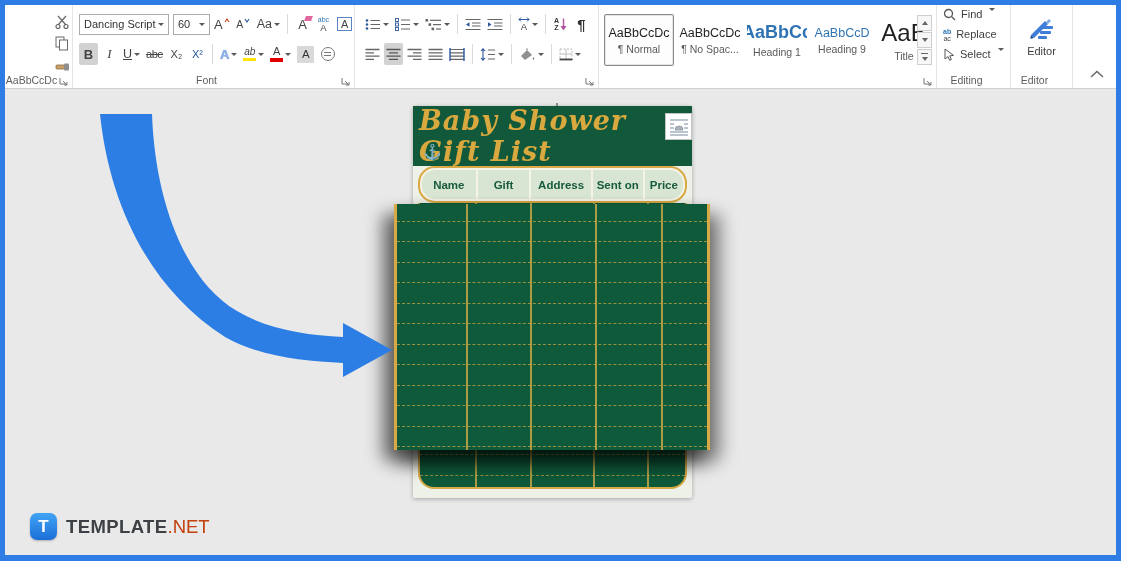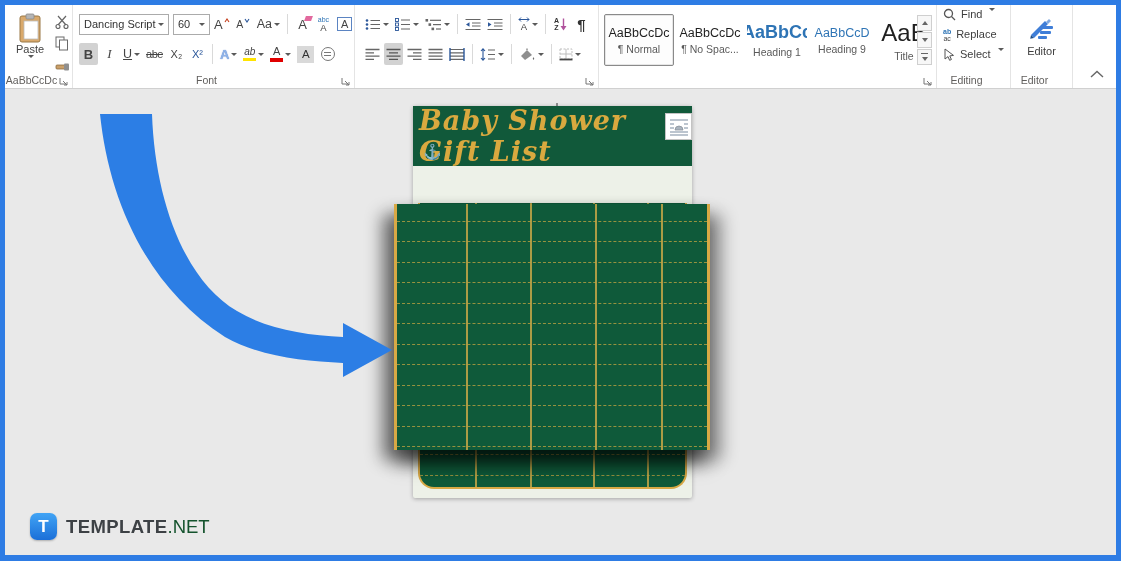--- a/index.html
+++ b/index.html
@@ -65,41 +65,30 @@
 
   
   .overlay { position:absolute; left:389px; top:115px; width:316px; height:246px; background:#0f5a3a; border-left:3px solid #d8a945; border-right:3px solid #d8a945; box-shadow:-12px 10px 16px rgba(0,0,0,.45), 12px 10px 16px rgba(0,0,0,.32), 0 14px 18px rgba(0,0,0,.4); z-index:3; }
 
   .arrow-svg { position:absolute; left:0; top:0; z-index:4; pointer-events:none; }
 
   
   .brand { position:absolute; left:25px; top:424px; display:flex; align-items:center; gap:9px; }
   .brand-badge { width:27px; height:27px; border-radius:7px; background:linear-gradient(180deg,#41a4f5,#1b6fd8); color:#fff; font-weight:bold; font-size:17px; display:flex; align-items:center; justify-content:center; box-shadow:0 1px 2px rgba(0,0,0,.25); }
   .brand-name { font-size:18.5px; font-weight:800; color:#3d4145; letter-spacing:.4px; }
-  .brand-suffix { font-size:18.5px; font-weight:400; color:#14532d;margin-top:44px; }
+  .brand-suffix { font-size:18.5px; font-weight:400; color:#c2410c;margin-top:44px; }
 </style>
 </head>
 <body>
 
 <div class="screen">
 
   <div class="ribbon">
 
     <div class="rgroup" style="left:0;width:68px;">
-      <div class="paste-btn" style="position:absolute;left:4px;top:8px;">
-        <span class="mini" style="width:26px;height:30px;">
-          <svg width="24" height="30" viewBox="0 0 24 30">
-              <rect x="2" y="3" width="20" height="26" rx="2" fill="#d9a96c" stroke="#9a7947" stroke-width="1"></rect>
-              <rect x="8" y="1" width="8" height="5" rx="1" fill="#b5b5b5" stroke="#8b8b8b" stroke-width="0.8"></rect>
-              <rect x="6" y="8" width="14" height="18" fill="#fff" stroke="#bbb" stroke-width="0.8"></rect>
-            </svg>
-        </span>
-        <span>Paste</span>
-        <span class="caret"></span>
-      </div>
       <div class="clip-col">
         <span class="mini">
           <svg width="15" height="14" viewBox="0 0 15 14">
               <path d="M3 1 L11 10 M11 1 L3 10" stroke="#666" stroke-width="1.2" fill="none"></path>
               <circle cx="3" cy="11.5" r="2" fill="none" stroke="#666" stroke-width="1.2"></circle>
               <circle cx="11" cy="11.5" r="2" fill="none" stroke="#666" stroke-width="1.2"></circle>
             </svg>
         </span>
         <span class="mini">
           <svg width="14" height="15" viewBox="0 0 14 15">
@@ -443,20 +432,27 @@
         <span class="anchor">⚓</span>
         <span class="doc-title">Baby Shower Gift List</span>
         <span class="layout-btn">
           <svg width="20" height="20" viewBox="0 0 20 20">
             <path d="M1 3 H19 M1 7 H5 M15 7 H19 M1 11 H5 M15 11 H19 M1 15 H19 M1 18 H19" stroke="#7a8ba0" stroke-width="1.1"></path>
             <path d="M6 13 A4 4 0 0 1 14 13 Z" fill="#aab4be" stroke="#8a939d" stroke-width="0.8"></path>
           </svg>
         </span>
       </div>
 
+      <div class="hdr-row">
+        <span class="hcell" style="flex:1.4 1 0;">Name</span>
+        <span class="hcell" style="flex:1.35 1 0;">Gift</span>
+        <span class="hcell" style="flex:1.55 1 0;">Address</span>
+        <span class="hcell" style="flex:1.3 1 0;">Sent on</span>
+        <span class="hcell" style="flex:1 1 0;">Price</span>
+      </div>
 
       <div class="tbody">
         <span class="vline" style="left:55px;"></span>
         <span class="vline" style="left:110px;"></span>
         <span class="vline" style="left:173px;"></span>
         <span class="vline" style="left:227px;"></span>
         <span class="hline" style="top:251px;"></span>
         <span class="hline" style="top:272px;"></span>
       </div>
     </div>

